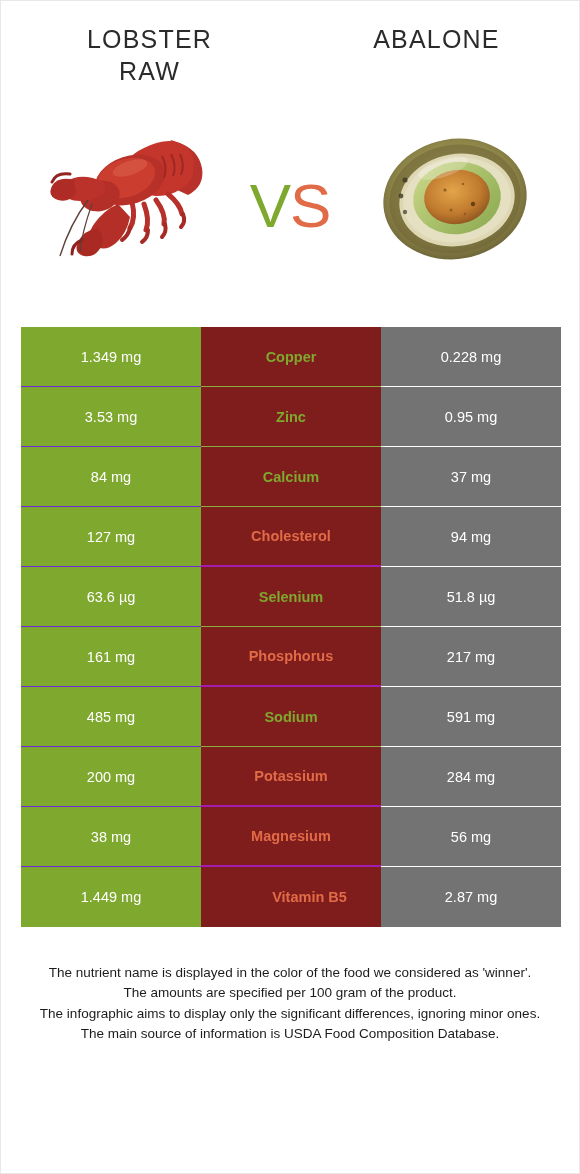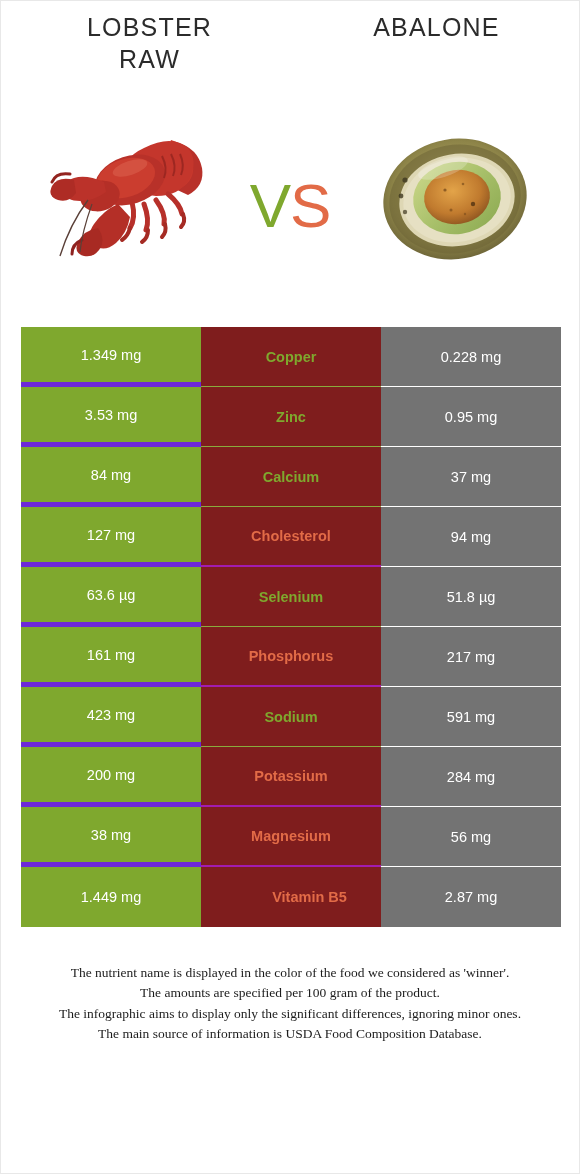--- a/index.html
+++ b/index.html
@@ -19,21 +19,21 @@
     background: #ffffff;
     border: 1px solid #e8e8e8;
     position: relative;
   }
 
   
   .header {
     display: flex;
     width: 100%;
     height: 100px;
-    padding: 10px 20px 0 20px;
+    padding: 22px 20px 0 20px;
   }
   .header-col {
     flex: 1;
     display: flex;
     flex-direction: column;
     align-items: center;
     justify-content: flex-start;
   }
   .food-title {
     font-family: "Liberation Sans", sans-serif;
@@ -98,21 +98,21 @@
     display: flex;
     align-items: center;
     justify-content: center;
     font-size: 14.5px;
     font-weight: 400;
   }
   .cell-left {
     width: 180px;
     background: #7FA82E;
     color: #ffffff;
-    border-bottom: 5px solid #6d28d9;
+    border-bottom: 1px solid #6d28d9;
   }
   .cell-mid {
     width: 180px;
     background: #7f1d1d;
     font-size: 14.5px;
     font-weight: 600;
   }
   .cell-right {
     width: 180px;
     background: #737373;
@@ -129,21 +129,21 @@
   
   .footer {
     margin-top: 36px;
     padding: 0 28px;
     text-align: center;
     font-size: 13.5px;
     line-height: 1.5;
     color: #1c1c1c;
     font-family: "Liberation Sans", sans-serif;
   }
-  .footer p { margin: 0; font-family: Liberation Serif, serif; }
+  .footer p { margin: 0; }
 </style>
 </head>
 <body>
 
 <div class="page">
 
   <div class="header">
     <div class="header-col">
       <div class="food-title title-left">LOBSTER
 RAW</div>
@@ -264,21 +264,21 @@
         <div class="cell cell-left">63.6 µg</div>
         <div class="cell cell-mid">Selenium</div>
         <div class="cell cell-right">51.8 µg</div>
       </div>
       <div class="trow win-orange">
         <div class="cell cell-left">161 mg</div>
         <div class="cell cell-mid">Phosphorus</div>
         <div class="cell cell-right">217 mg</div>
       </div>
       <div class="trow win-green">
-        <div class="cell cell-left">423 mg</div>
+        <div class="cell cell-left">485 mg</div>
         <div class="cell cell-mid">Sodium</div>
         <div class="cell cell-right">591 mg</div>
       </div>
       <div class="trow win-orange">
         <div class="cell cell-left">200 mg</div>
         <div class="cell cell-mid">Potassium</div>
         <div class="cell cell-right">284 mg</div>
       </div>
       <div class="trow win-orange">
         <div class="cell cell-left">38 mg</div>

